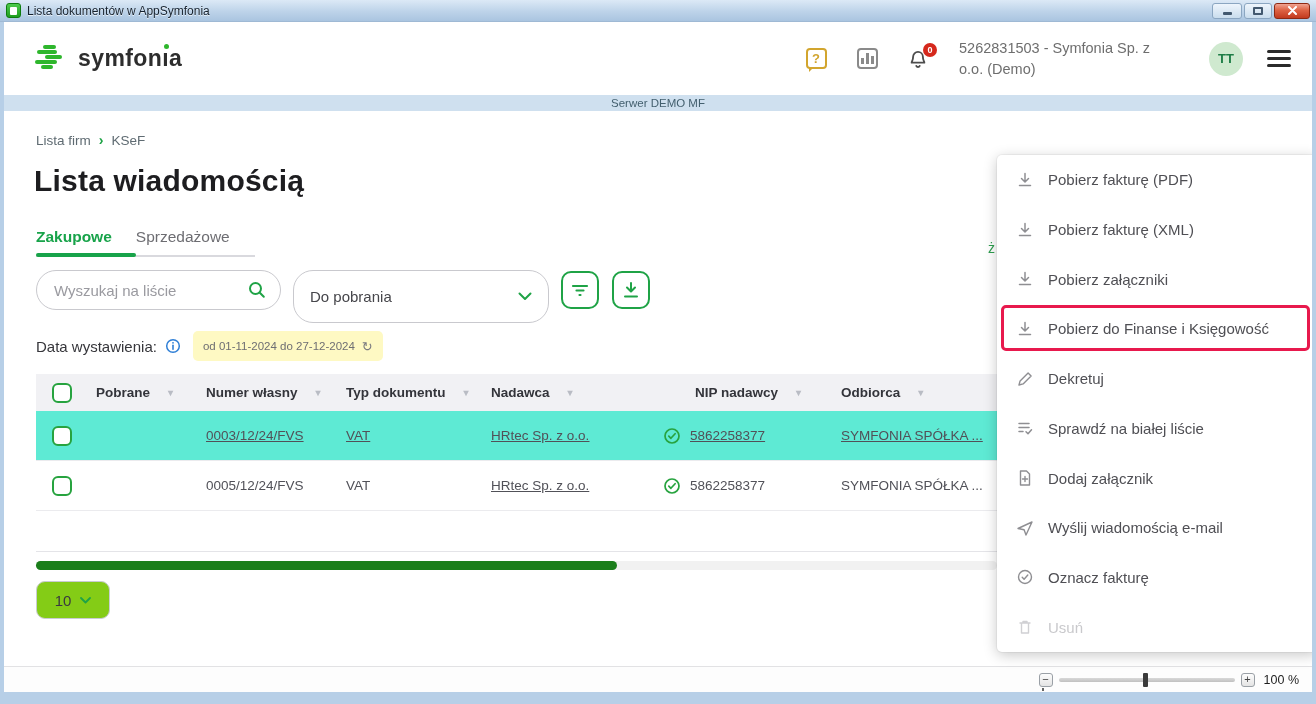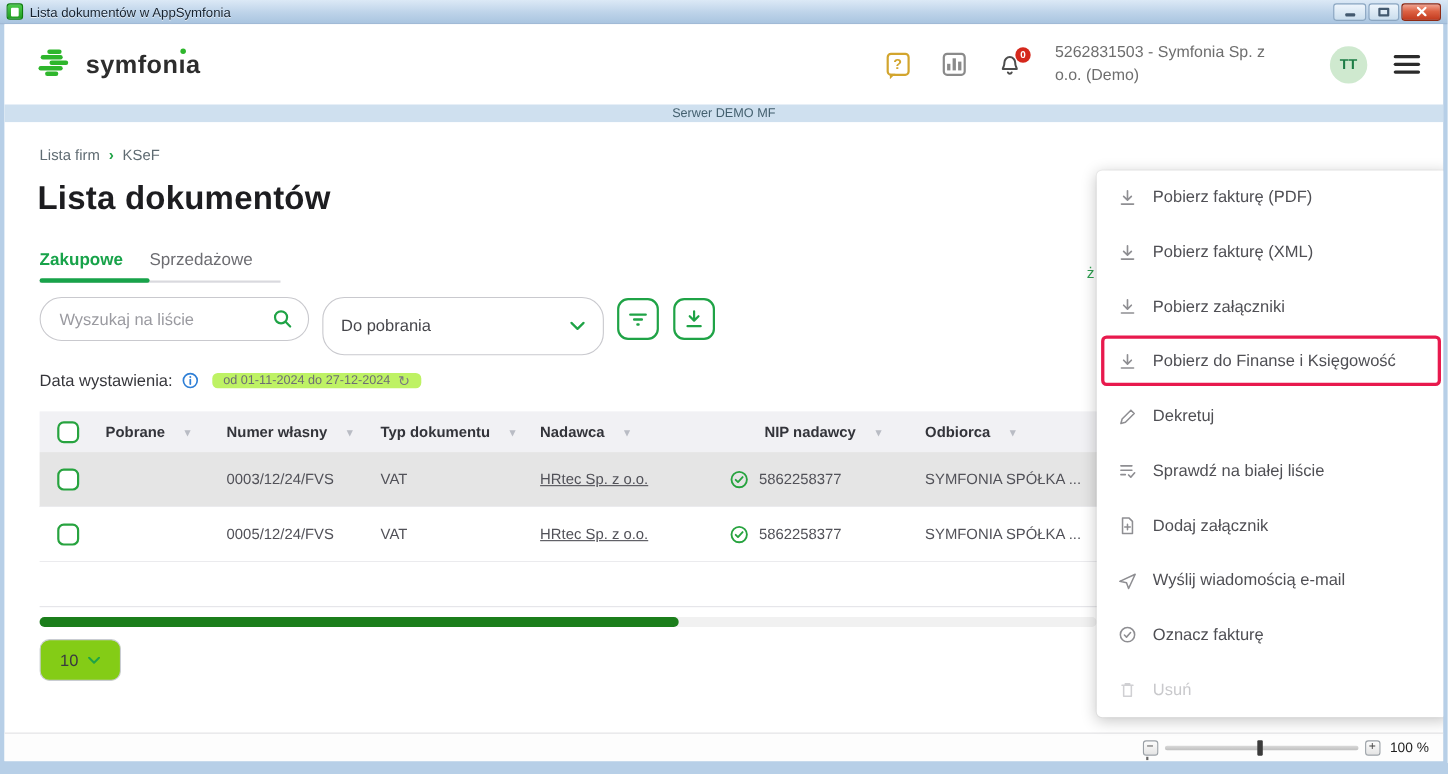--- a/index.html
+++ b/index.html
@@ -88,33 +88,33 @@
     display:flex; align-items:center; padding:0 16px; font-size:15px; color:#46464b; cursor:pointer; }
   .select-box svg { margin-left:auto; }
   .sq-btn { width:38px; height:38px; margin-top:1px; border:2px solid #1fa346; border-radius:10px;
     background:#fff; display:flex; align-items:center; justify-content:center; cursor:pointer; }
   .sq-btn + .sq-btn { margin-left:1px; }
 
   
   .date-row { position:absolute; left:32px; top:310px; height:28px; display:flex; align-items:center; }
   .date-label { font-size:15px; color:#36363b; }
   .info-ico { margin-left:8px; display:flex; }
-  .date-chip { margin-left:12px; background:#bef264; border-radius:5px; height:14px;
+  .date-chip { margin-left:12px; background:#fef9c3; border-radius:5px; height:30px;
     display:flex; align-items:center; padding:0 10px; font-size:11.5px; color:#6e6e73; gap:7px; }
   .chip-history { font-size:13px; color:#7a7a80; }
 
   
   .tbl { position:absolute; left:32px; top:352px; width:1245px; }
   .trow { display:grid; grid-template-columns:52px 110px 140px 145px 172px 178px 1fr; align-items:center; }
   .thead { height:37px; background:#f1f1f4; font-size:13.5px; font-weight:700; color:#33343a; }
   .th, .td { padding-left:8px; display:flex; align-items:center; }
   .th .caret { color:#b9bcc4; font-size:10px; margin-left:18px; cursor:pointer; }
   .th.nip-h { padding-left:40px; }
   .row { height:50px; font-size:13.5px; color:#515158; border-bottom:1px solid #ebebee; background:#fff; }
-  .row.hl { background:#e5e5e5; }
+  .row.hl { background:#5eead4;text-decoration:underline; }
   .cell-check { justify-content:center; padding-left:0; }
   .checkbox { width:20px; height:20px; border:2px solid #27a33f; border-radius:6px; background:#fff; cursor:pointer;}
   .link { text-decoration:underline; color:#515158; cursor:pointer; }
   .nip-cell { gap:9px; }
   .empty-strip { position:absolute; left:32px; top:489px; width:1245px; height:41px;
     border-bottom:1px solid #e4e4e8; background:#fff; }
 
   
   .hscroll-track { position:absolute; left:32px; top:539px; width:961px; height:9px;
     background:#f1f1f1; border-radius:5px; }
@@ -222,21 +222,21 @@
   <div class="banner">
     <span>Serwer DEMO MF</span>
   </div>
 
   <div class="breadcrumb">
     <span>Lista firm</span>
     <span class="bc-sep">›</span>
     <span>KSeF</span>
   </div>
 
-  <div class="page-title">Lista dokumentów</div>
+  <div class="page-title">Lista wiadomością</div>
 
   <div class="tabs">
     <span class="tab active">Zakupowe</span>
     <span class="tab inactive">Sprzedażowe</span>
   </div>
   <div class="tab-underline-gray"></div>
   <div class="tab-underline-green"></div>
 
   <div class="toolbar">
     <div class="search-wrap">

